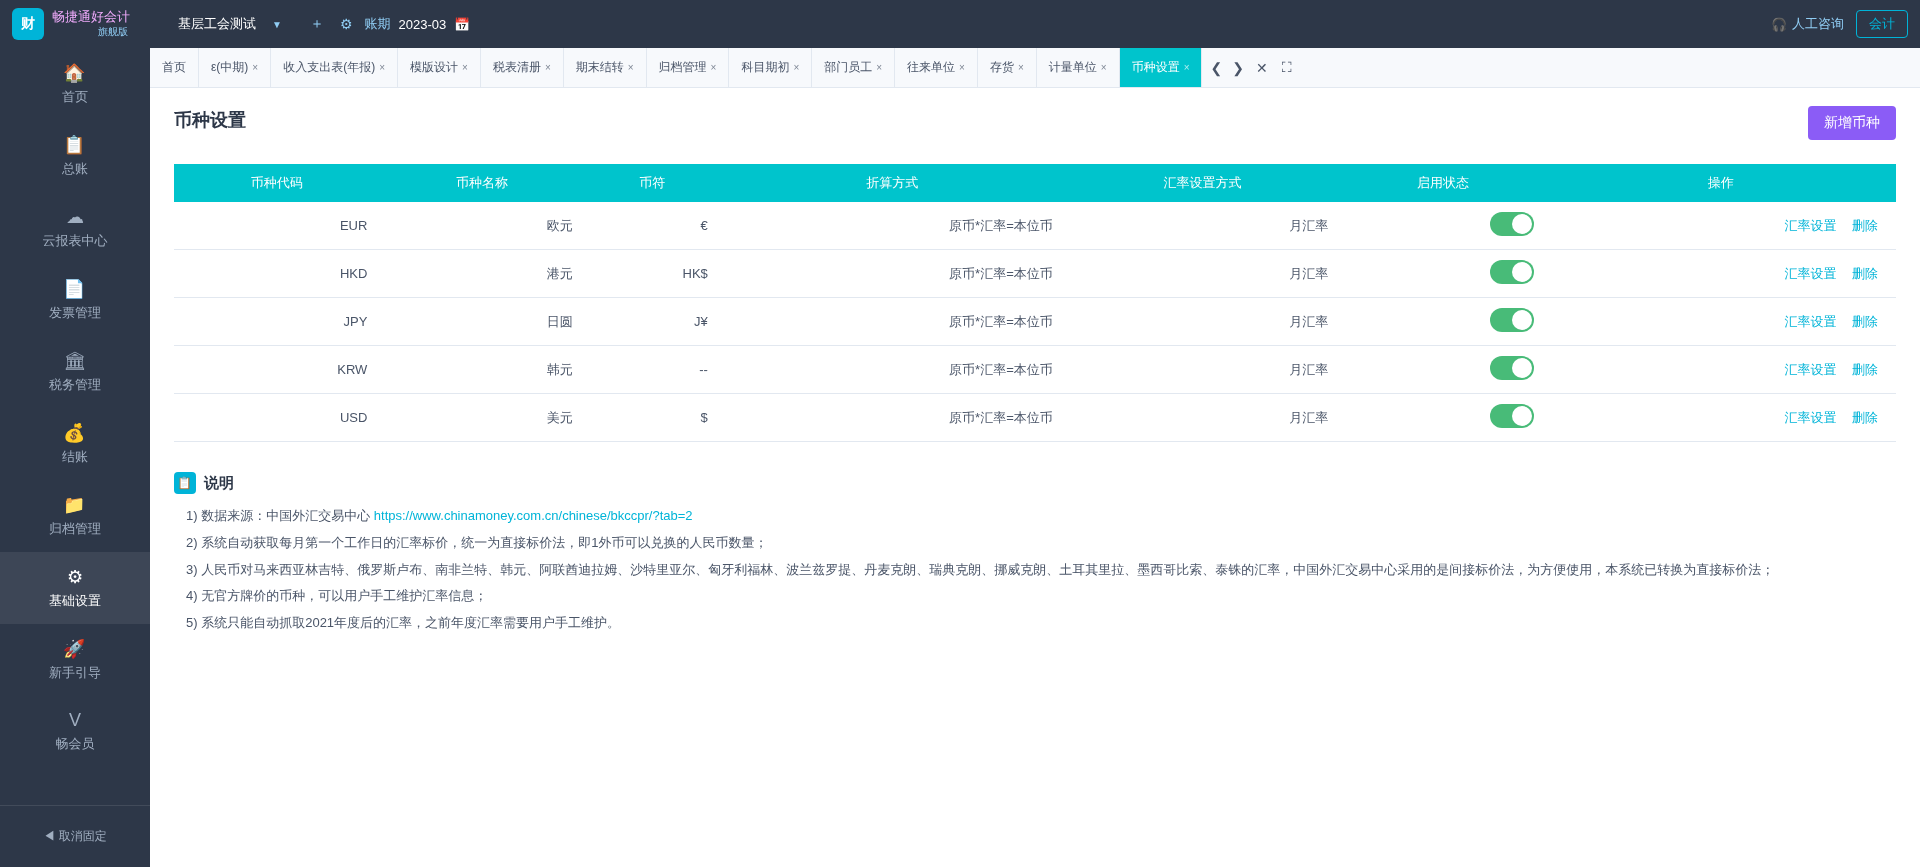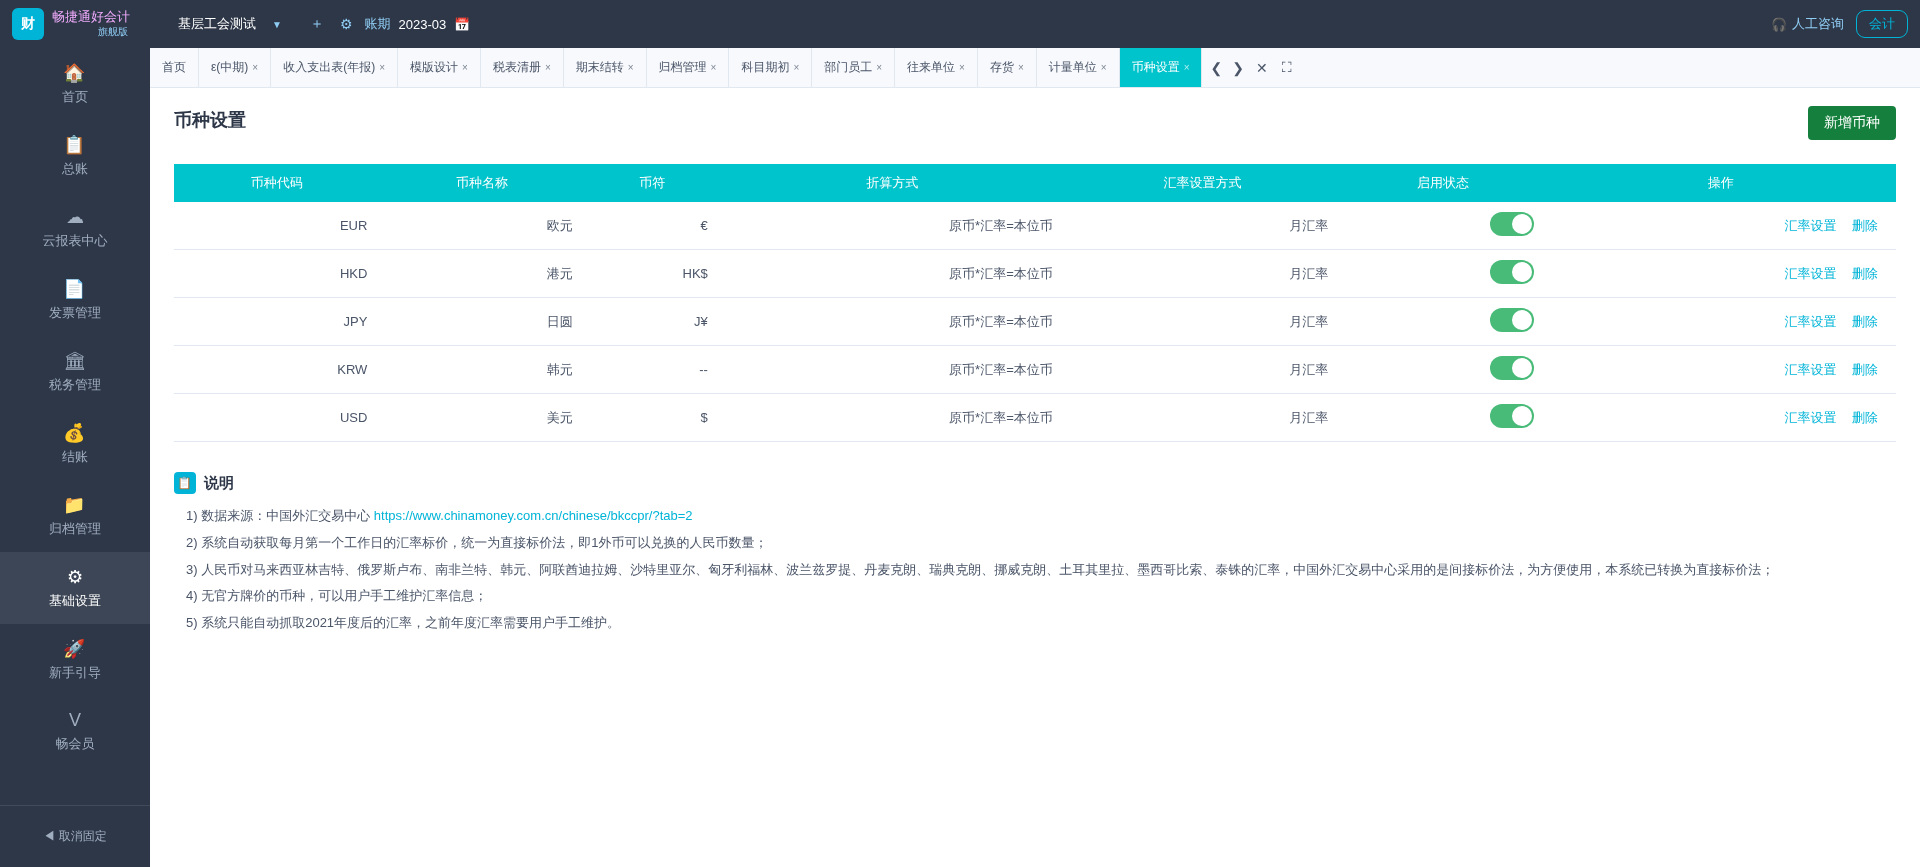--- a/index.html
+++ b/index.html
@@ -16,21 +16,21 @@
     .logo-sub { color: #90cdf4; font-size: 10px; margin-left: 46px; }
     .workspace-selector { display: flex; align-items: center; gap: 16px; color: white; font-size: 13px; padding: 4px 8px; border-radius: 4px; cursor: pointer; }
     .dropdown-icon { color: #90cdf4; font-size: 10px; }
     .header-actions { display: flex; align-items: center; gap: 8px; margin-left: 8px; }
     .icon-btn { color: #90cdf4; cursor: pointer; font-size: 14px; padding: 4px; }
     .period-label { color: #90cdf4; font-size: 13px; }
     .period-value { color: white; font-size: 13px; }
     .cal-icon { color: #00b4d8; cursor: pointer; }
     .header-right { margin-left: auto; display: flex; align-items: center; gap: 12px; }
     .consultation-btn { display: flex; align-items: center; gap: 4px; color: #90cdf4; cursor: pointer; font-size: 13px; }
-    .account-btn { background: transparent; border: 1px solid #00b4d8; color: #00b4d8; padding: 4px 12px; border-radius: 9px; cursor: pointer; font-size: 13px; }
+    .account-btn { background: transparent; border: 1px solid #00b4d8; color: #00b4d8; padding: 4px 12px; border-radius: 4px; cursor: pointer; font-size: 13px; }
 
     
     .main-layout { display: flex; flex: 1; overflow: hidden; }
 
     
     .sidebar { width: 150px; background: #2d3748; display: flex; flex-direction: column; flex-shrink: 0; }
     .sidebar-item { display: flex; flex-direction: column; align-items: center; justify-content: center; padding: 14px 0; cursor: pointer; color: #a0aec0; gap: 4px; font-size: 13px; }
     .sidebar-item.active { color: white; background: rgba(255,255,255,0.08); }
     .sidebar-item .icon { font-size: 18px; }
     .sidebar-footer { margin-top: auto; padding: 12px 0; border-top: 1px solid rgba(255,255,255,0.1); }
@@ -45,21 +45,21 @@
     .tab.active { background: #00c4cc; color: white; }
     .tab .close-icon { font-size: 10px; opacity: 0.7; cursor: pointer; }
     .tab-nav-btns { display: flex; gap: 2px; padding: 0 4px; }
     .tab-nav-btn { background: none; border: none; cursor: pointer; color: #4a5568; font-size: 14px; padding: 2px 4px; }
     .tab-close-all { background: none; border: none; cursor: pointer; color: #4a5568; font-size: 14px; padding: 2px 6px; }
     .tab-expand { background: none; border: none; cursor: pointer; color: #4a5568; font-size: 14px; padding: 2px 6px; }
 
     
     .page-content { flex: 1; overflow-y: auto; padding: 20px 24px; background: white; }
     .page-title { font-size: 18px; font-weight: bold; color: #2d3748; margin-bottom: 16px; }
-    .new-btn { background: #15803d; color: white; border: none; padding: 8px 16px; border-radius: 4px; cursor: pointer; font-size: 14px; float: right; margin-top: -10px; }
+    .new-btn { background: #8b5cf6; color: white; border: none; padding: 8px 16px; border-radius: 4px; cursor: pointer; font-size: 14px; float: right; margin-top: -10px; }
 
     
     .data-table { width: 100%; border-collapse: collapse; margin-bottom: 30px; }
     .data-table th { background: #00c4cc; color: white; padding: 10px 12px; text-align: center; font-size: 13px; font-weight: normal; }
     .data-table td { padding: 10px 12px; text-align: right; border-bottom: 1px solid #e2e8f0; color: #4a5568; font-size: 13px; }
     .action-link { color: #00b4d8; cursor: pointer; text-decoration: none; margin: 0 6px; }
 
     
     .toggle-wrap { display: inline-flex; align-items: center; justify-content: center; }
     .toggle { width: 44px; height: 24px; background: #48bb78; border-radius: 12px; position: relative; cursor: pointer; }

